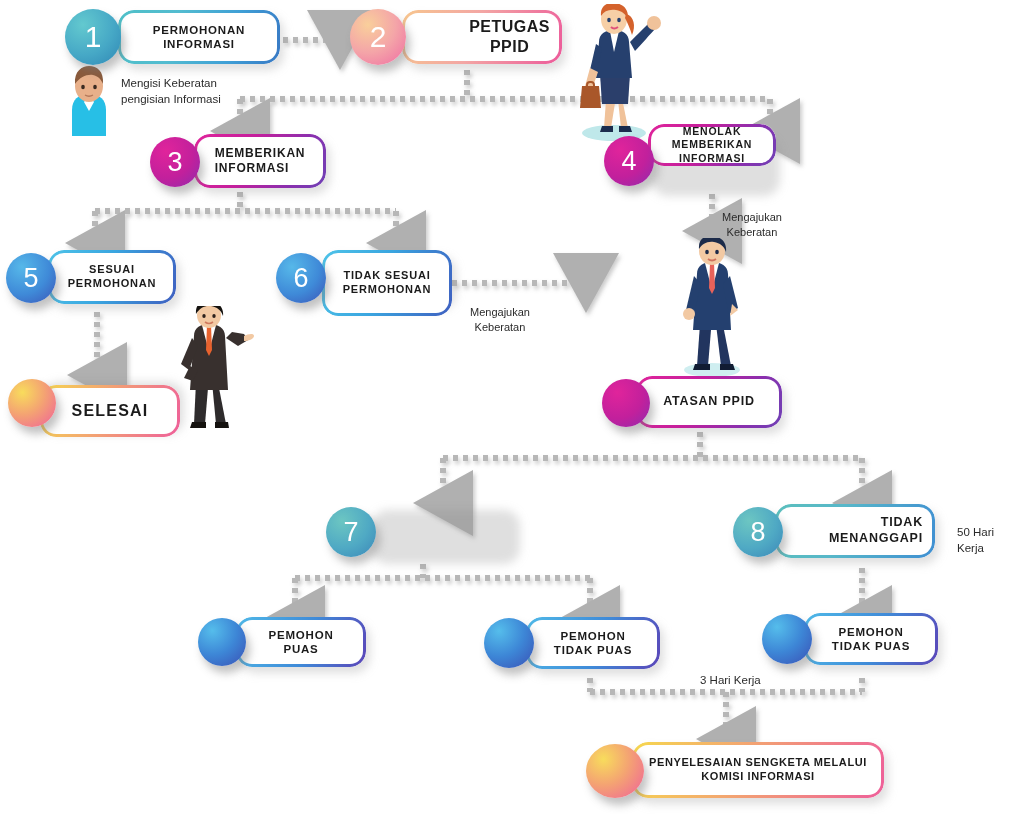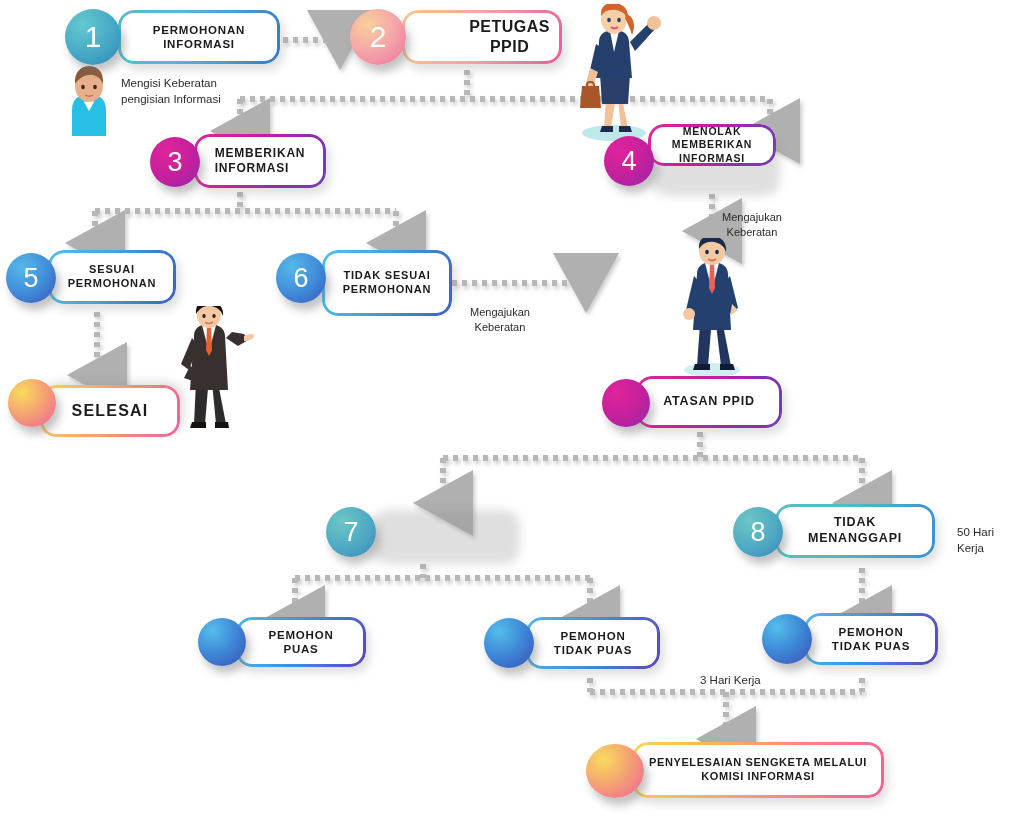--- a/index.html
+++ b/index.html
@@ -282,21 +282,21 @@
   <div class="bubble b-magenta" style="left:602px;top:379px;width:48px;height:48px;"></div>
 
   <div class="shadow" style="left:372px;top:510px;width:148px;height:54px;"></div>
   <div class="bubble b-tealblue" style="left:326px;top:507px;width:50px;height:50px;font-size:27px;">
     <span>7</span>
   </div>
 
   <div class="shadow" style="left:779px;top:510px;width:160px;height:54px;"></div>
   <div class="node" style="left:775px;top:504px;width:160px;height:54px;">
     <div class="pill g-teal-green-blue"></div>
-    <div class="lbl" style="font-size:12.5px;letter-spacing:0.8px;">TIDAK MENANGGAPI</div>
+    <div class="lbl" style="font-size:12.5px;letter-spacing:0.8px;text-align:right;">TIDAK MENANGGAPI</div>
   </div>
   <div class="bubble b-tealblue" style="left:733px;top:507px;width:50px;height:50px;font-size:27px;">
     <span>8</span>
   </div>
 
   <div class="shadow" style="left:240px;top:623px;width:130px;height:50px;"></div>
   <div class="node" style="left:236px;top:617px;width:130px;height:50px;">
     <div class="pill g-cyan-violet"></div>
     <div class="lbl" style="font-size:11.5px;">PEMOHON
 PUAS</div>

